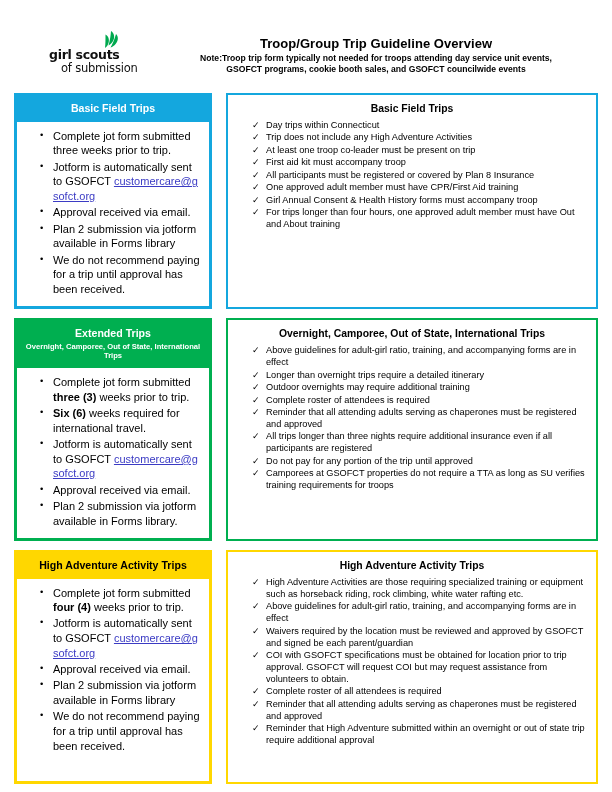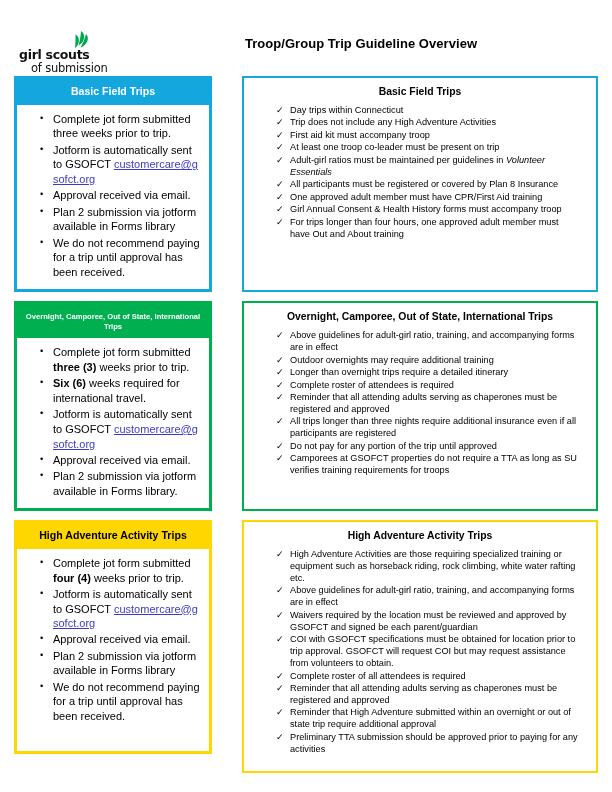--- a/index.html
+++ b/index.html
@@ -14,22 +14,23 @@
     color: #000000;
     position: relative;
     overflow: hidden;
   }
 
   
   .page-header {
     display: flex;
     align-items: flex-start;
     padding: 30px 14px 0 14px;
-    height: 76px;
+    height: 93px;
     box-sizing: border-box;
+    margin-left: 30px;
   }
   .logo-block {
     width: 118px;
     flex: 0 0 118px;
     position: relative;
     padding-top: 4px;
   }
   .logo-mark {
     position: absolute;
     left: 52px;
@@ -79,21 +80,21 @@
 
   
   .sheet {
     position: relative;
     padding: 0 14px;
     box-sizing: border-box;
   }
   .row {
     display: flex;
     align-items: stretch;
-    gap: 8px;
+    gap: 0;
     margin-bottom: 9px;
   }
   .col-left {
     width: 198px;
     flex: 0 0 198px;
   }
   .col-gap {
     width: 14px;
     flex: 0 0 14px;
   }
@@ -165,21 +166,21 @@
     height: 100%;
     padding: 5px 8px 7px 8px;
   }
   .card-right-title {
     text-align: center;
     font-weight: bold;
     font-size: 10.4px;
     margin: 3px 0 6px 0;
   }
   ul.checks {
-    margin: 8px;
+    margin: 0;
     padding-left: 30px;
     list-style: none;
   }
   ul.checks > li {
     font-size: 9.2px;
     line-height: 1.30;
     margin-bottom: 0.5px;
     position: relative;
   }
   ul.checks > li::before {
@@ -210,20 +211,24 @@
         </g>
       </svg>
     </div>
     <div class="logo-wordmark">
       <div class="logo-line1">girl scouts</div>
       <div class="logo-line2">of submission</div>
     </div>
   </div>
   <div class="title-block">
     <div class="doc-title">Troop/Group Trip Guideline Overview</div>
+    <div class="doc-note">
+      <span>Note:Troop trip form typically not needed for troops attending day service unit events,</span><br>
+      <span>GSOFCT programs, cookie booth sales, and GSOFCT councilwide events</span>
+    </div>
   </div>
 </div>
 
 <div class="sheet">
 
   <div class="row row-1">
     <div class="col-left">
       <div class="card-left" id="card-l-0" style="border-color: rgb(20, 167, 222);">
         <div class="card-left-head" id="head-l-0" style="background: rgb(20, 167, 222); color: rgb(255, 255, 255);">
           <div class="head-title">Basic Field Trips</div>
@@ -239,57 +244,57 @@
         </div>
       </div>
     </div>
     <div class="col-gap"></div>
     <div class="col-right">
       <div class="card-right" id="card-r-0" style="border-color: rgb(20, 167, 222);">
         <div class="card-right-title">Basic Field Trips</div>
         <ul class="checks">
           <li>Day trips within Connecticut</li>
           <li>Trip does not include any High Adventure Activities</li>
+          <li>At least one troop co-leader must be present on trip</li>
           <li>First aid kit must accompany troop</li>
-          <li>At least one troop co-leader must be present on trip</li>
-          <li>Adult-girl ratios must be maintained per guidelines in <span class="italic-inline">Volunteer Essentials</span></li>
           <li>All participants must be registered or covered by Plan 8 Insurance</li>
           <li>One approved adult member must have CPR/First Aid training</li>
           <li>Girl Annual Consent &amp; Health History forms must accompany troop</li>
           <li>For trips longer than four hours, one approved adult member must have Out and About training</li>
         </ul>
       </div>
     </div>
   </div>
 
   <div class="row row-2">
     <div class="col-left">
       <div class="card-left" id="card-l-1" style="border-color: rgb(0, 175, 80);">
         <div class="card-left-head" id="head-l-1" style="background: rgb(0, 175, 80); color: rgb(255, 255, 255);">
+          <div class="head-title">Extended Trips</div>
           <div class="head-sub">Overnight, Camporee, Out of State, International Trips</div>
         </div>
         <div class="card-left-body">
           <ul class="bullets">
             <li><span>Complete jot form submitted </span><span class="bold-inline">three (3)</span><span> weeks prior to trip.</span></li>
             <li><span class="bold-inline">Six (6)</span><span> weeks required for international travel.</span></li>
             <li><span>Jotform is automatically sent to GSOFCT </span><a class="email-link" href="#">customercare@gsofct.org</a></li>
             <li>Approval received via email.</li>
             <li>Plan 2 submission via jotform available in Forms library.</li>
           </ul>
         </div>
       </div>
     </div>
     <div class="col-gap"></div>
     <div class="col-right">
       <div class="card-right" id="card-r-1" style="border-color: rgb(0, 175, 80);">
         <div class="card-right-title">Overnight, Camporee, Out of State, International Trips</div>
         <ul class="checks">
           <li>Above guidelines for adult-girl ratio, training, and accompanying forms are in effect</li>
+          <li>Longer than overnight trips require a detailed itinerary</li>
           <li>Outdoor overnights may require additional training</li>
-          <li>Longer than overnight trips require a detailed itinerary</li>
           <li>Complete roster of attendees is required</li>
           <li>Reminder that all attending adults serving as chaperones must be registered and approved</li>
           <li>All trips longer than three nights require additional insurance even if all participants are registered</li>
           <li>Do not pay for any portion of the trip until approved</li>
           <li>Camporees at GSOFCT properties do not require a TTA as long as SU verifies training requirements for troops</li>
         </ul>
       </div>
     </div>
   </div>
 
@@ -315,19 +320,18 @@
       <div class="card-right" id="card-r-2" style="border-color: rgb(255, 215, 0);">
         <div class="card-right-title">High Adventure Activity Trips</div>
         <ul class="checks">
           <li>High Adventure Activities are those requiring specialized training or equipment such as horseback riding, rock climbing, white water rafting etc.</li>
           <li>Above guidelines for adult-girl ratio, training, and accompanying forms are in effect</li>
           <li>Waivers required by the location must be reviewed and approved by GSOFCT and signed be each parent/guardian</li>
           <li>COI with GSOFCT specifications must be obtained for location prior to trip approval. GSOFCT will request COI but may request assistance from volunteers to obtain.</li>
           <li>Complete roster of all attendees is required</li>
           <li>Reminder that all attending adults serving as chaperones must be registered and approved</li>
           <li>Reminder that High Adventure submitted within an overnight or out of state trip require additional approval</li>
-          <li>Preliminary TTA submission should be approved prior to paying for any activities</li>
         </ul>
       </div>
     </div>
   </div>
 
 </div>
 
 </body></html>

